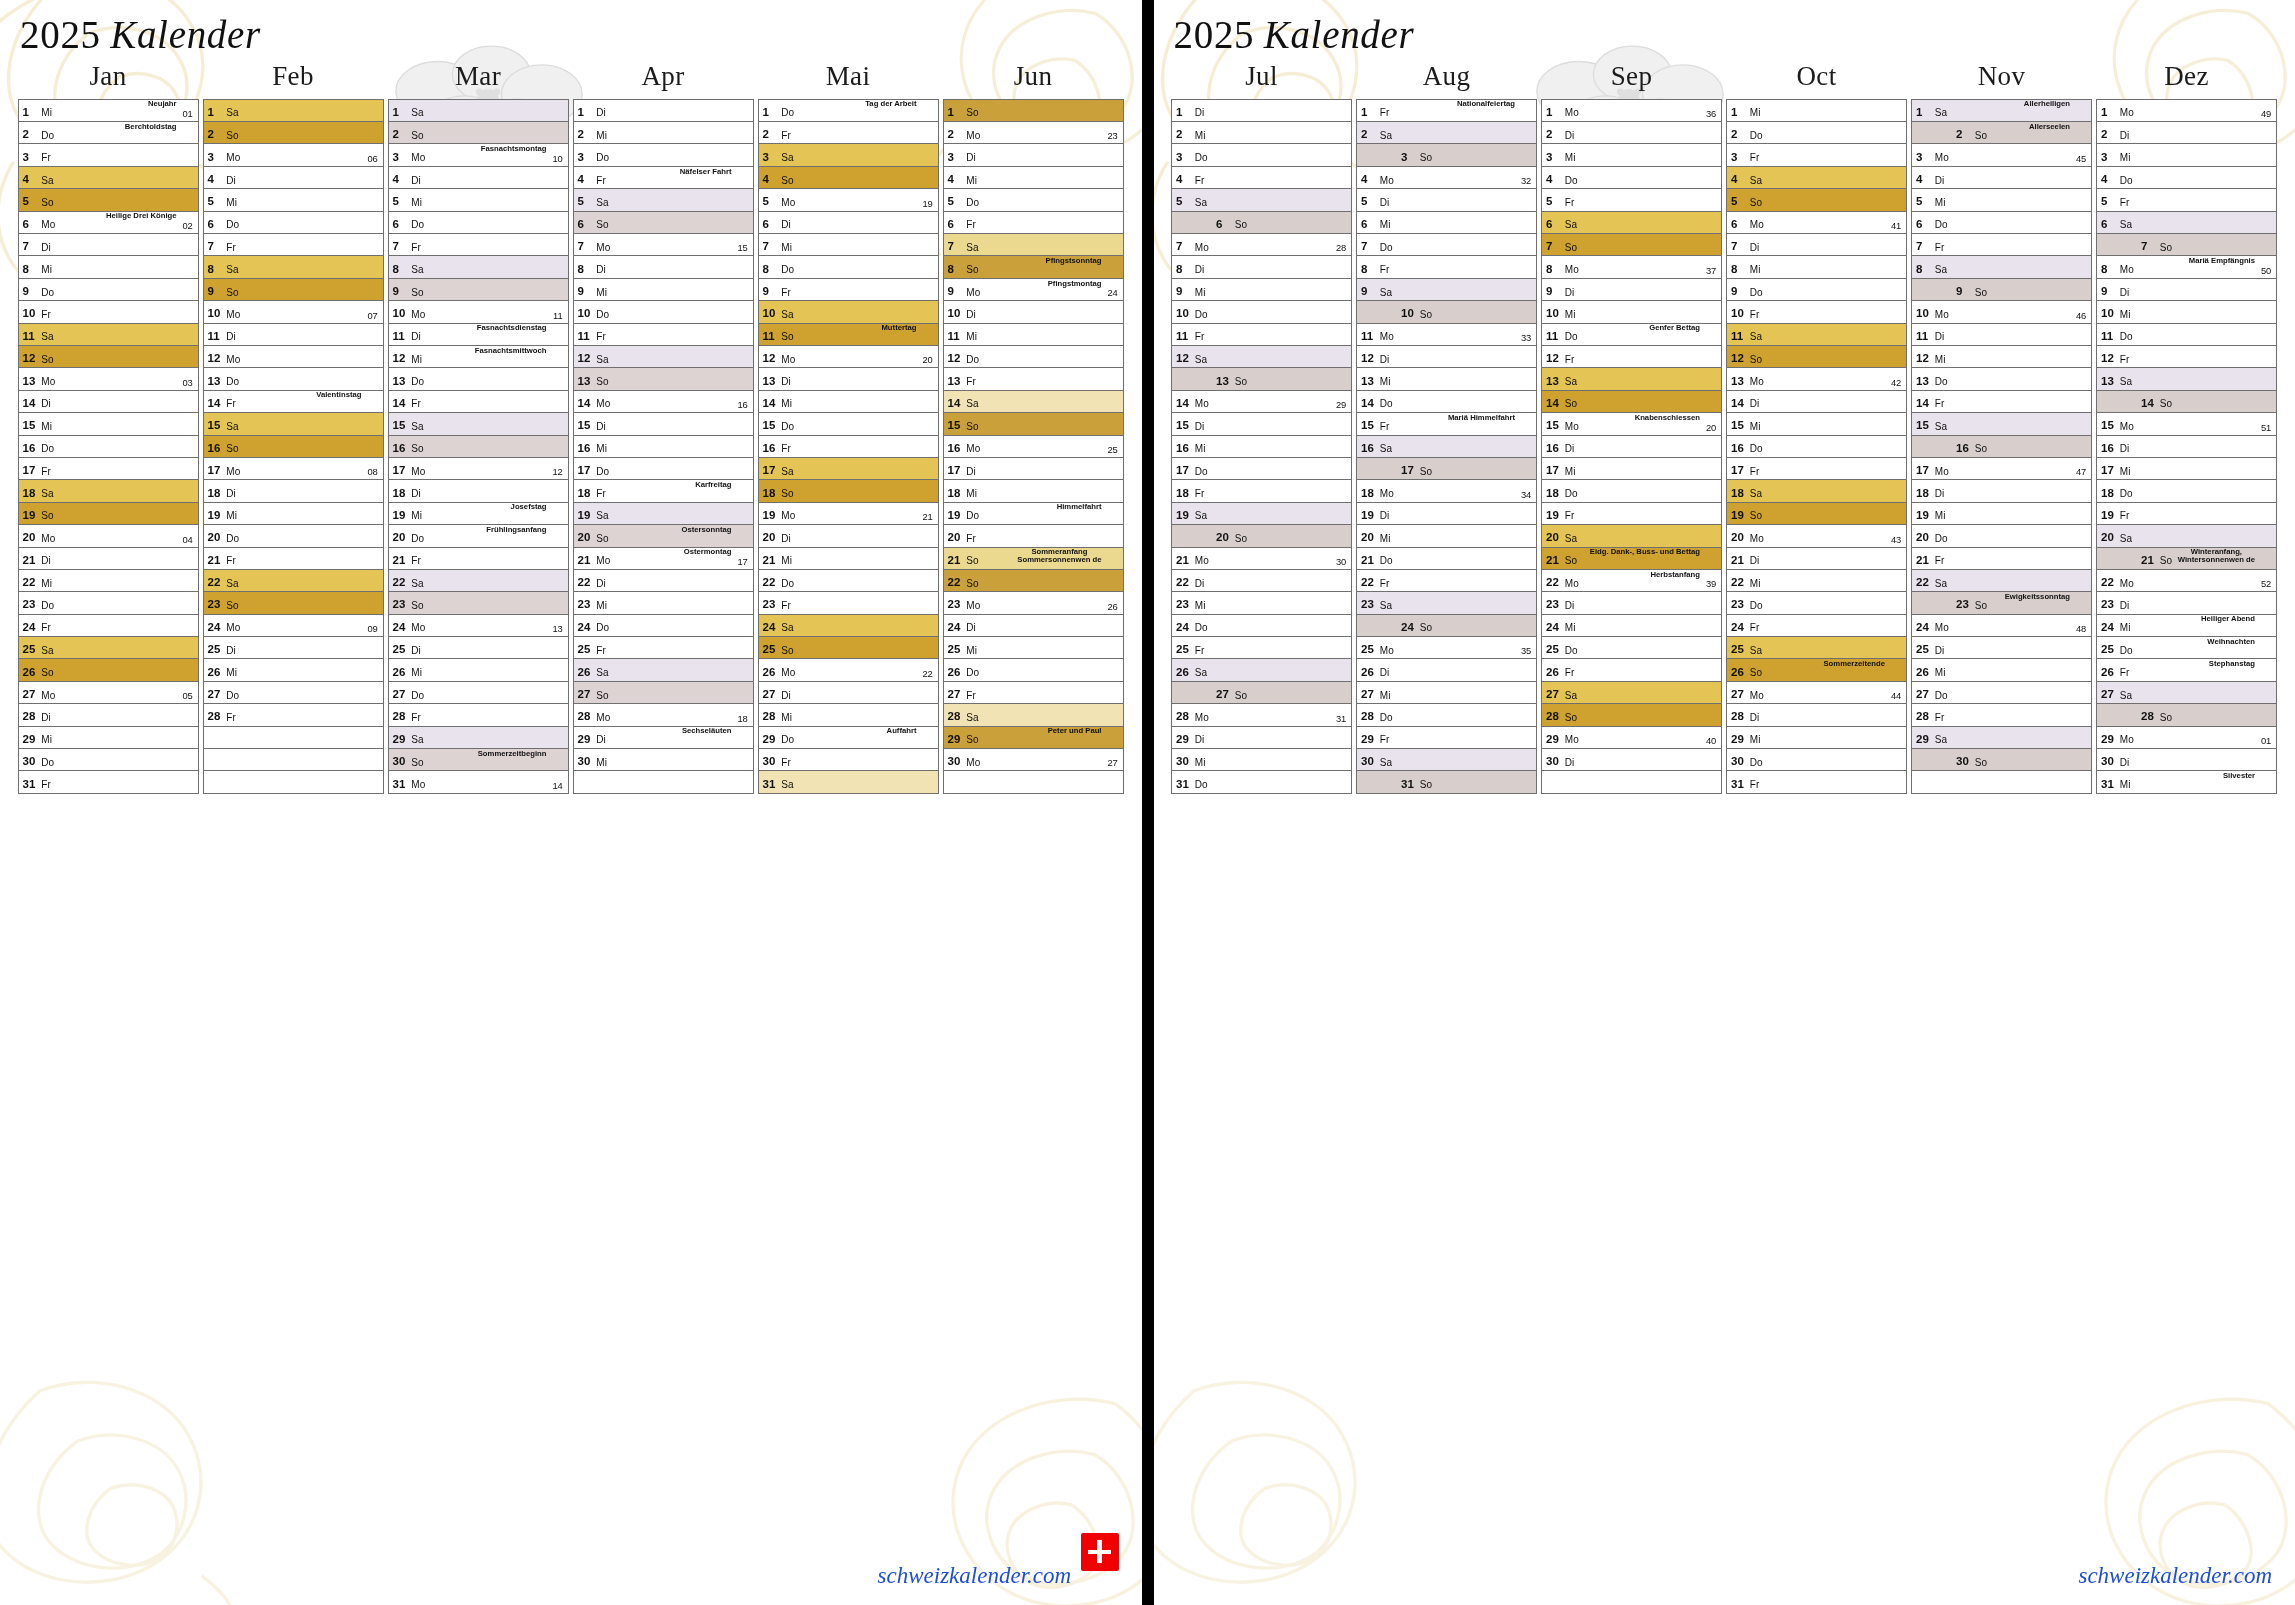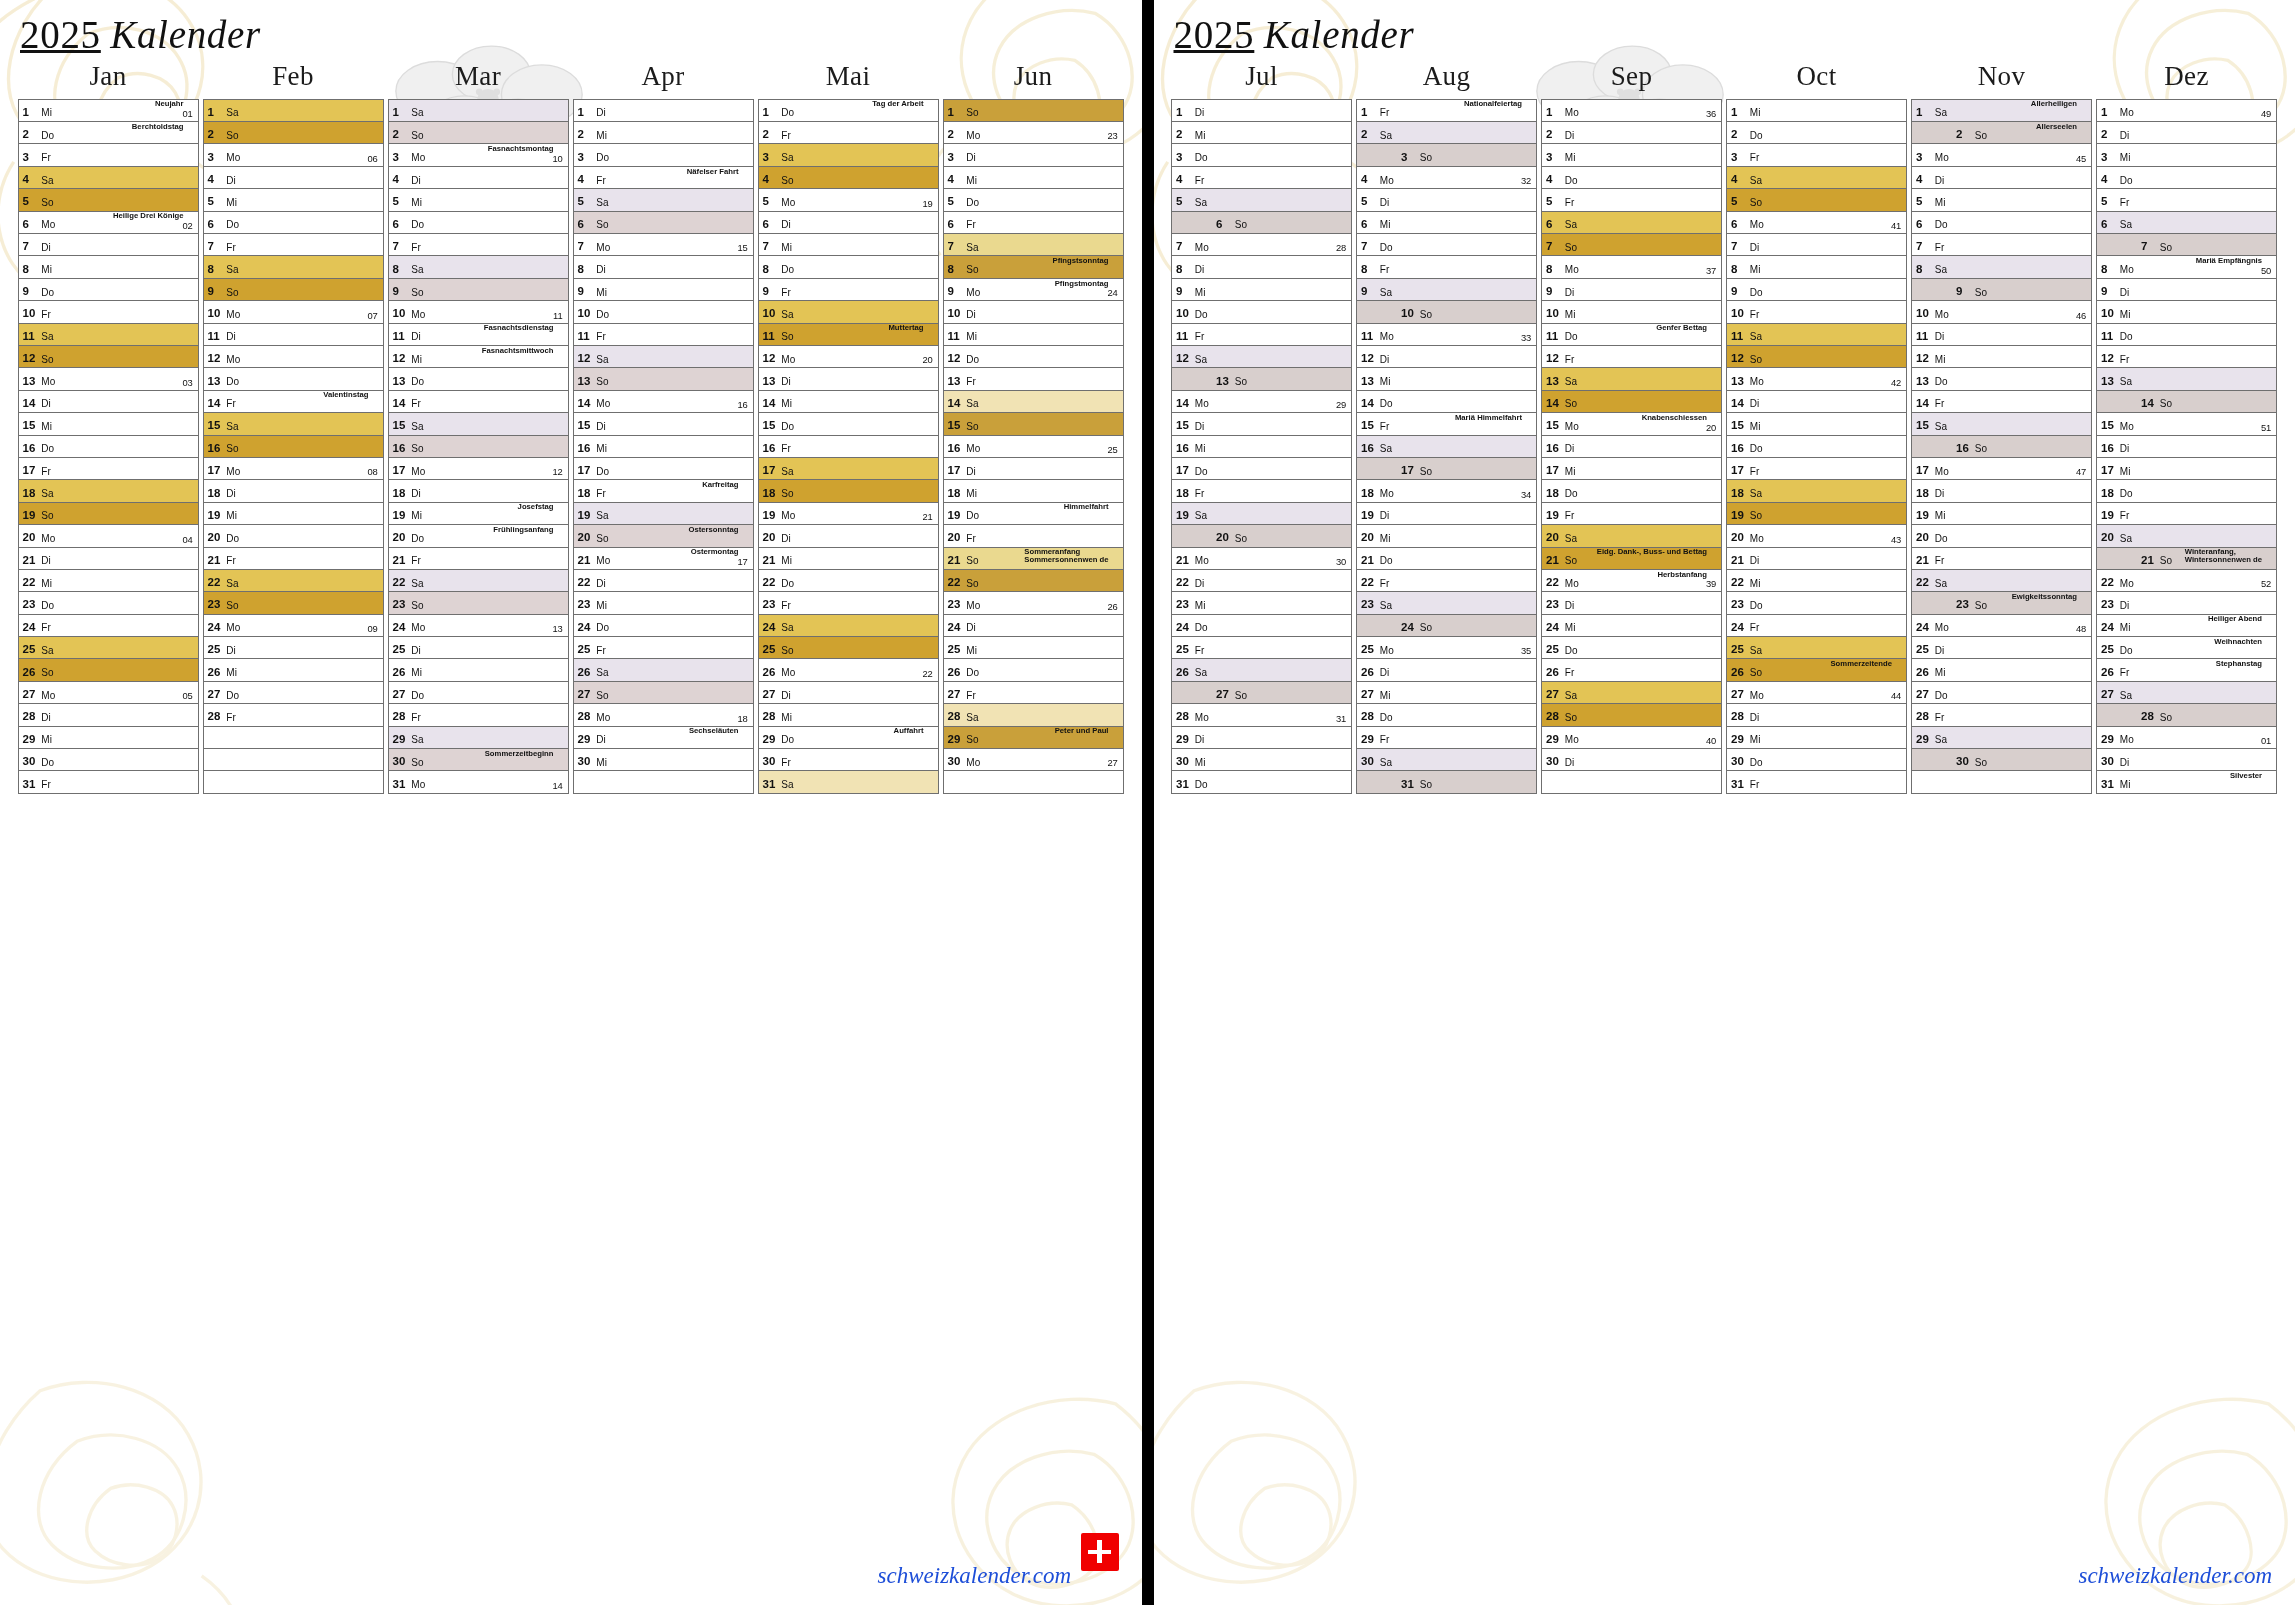--- a/index.html
+++ b/index.html
@@ -30,21 +30,21 @@
 
   .title {
     position:relative;
     padding: 12px 0 0 20px;
     font-family: "Liberation Serif", serif;
     font-size: 39px;
     letter-spacing: 0.7px;
     color:#111;
     z-index:5;
   }
-  .title .yr { font-family:"Liberation Serif", serif;text-decoration:underline; }
+  .title .yr { font-family:"Liberation Serif", serif; }
   .title .kal { font-style: italic; margin-left: 9.4px; margin-top: 12px; }
 
   .months {
     position:relative;
     z-index:4;
     display:flex;
     padding: 0 17.5px;
     gap: 4px;
   }
   .mcol { width: 181px; }
@@ -84,27 +84,27 @@
   }
   .row .wk {
     position:absolute;
     right:4.7px; bottom:2px;
     font-size: 9.4px;
     color:#111;
   }
   .row .hol {
     position:absolute;
     top: 0.7px;
-    right: 14px;
+    right: 21px;
     font-size: 7.7px;
     font-weight:700;
     color:#111;
     white-space:nowrap;
     line-height:1.05;
-    text-align:left;
+    text-align:center;
     max-width: 168px;
   }
   
   .s-white { background:#ffffff; }
   .s-lilac { background:#e8e3ec; }
   .s-mauve { background:#ded3d3; }
   .s-taupe { background:#d8cfcd;padding-left:44px; }
   .s-cream { background:#f1e3b4; }
   .s-lgold { background:#ead98f; }
   .s-gold  { background:#e3c455; }

